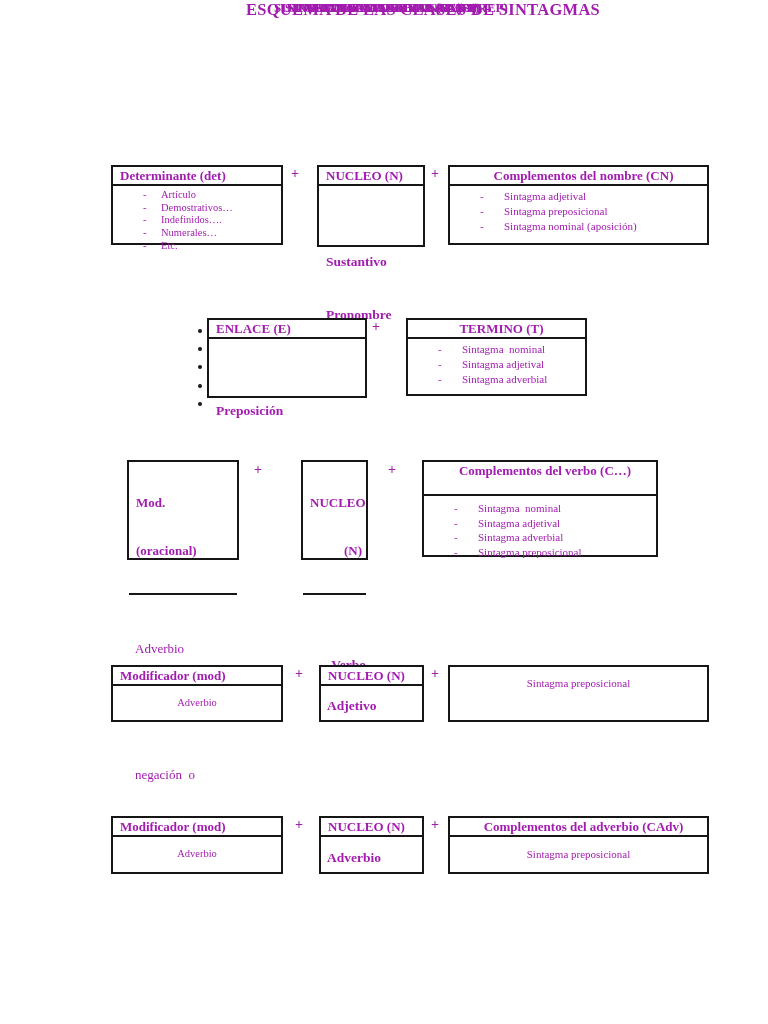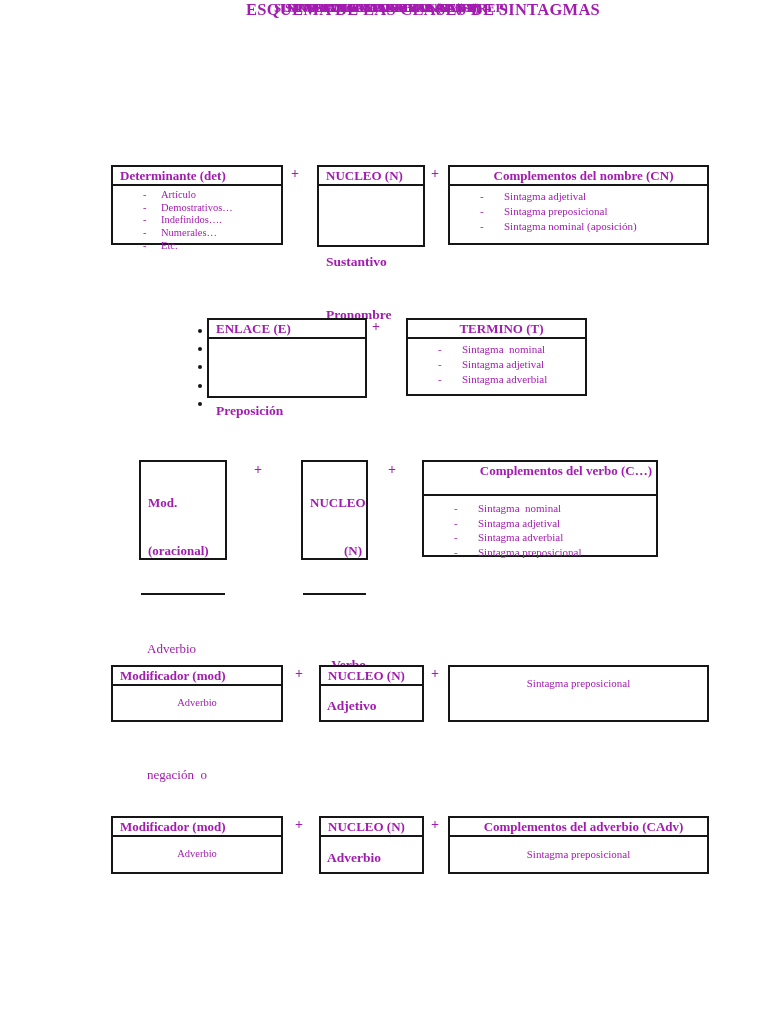--- a/index.html
+++ b/index.html
@@ -8,21 +8,21 @@
     font-family:Liberation Serif, serif; color:#a21caf; overflow:hidden;margin-left:11px;
   }
   .heading { position:absolute; font-weight:bold; text-align:center; white-space:pre; }
   .title { font-size:16.5px; letter-spacing:.3px; }
   .sec { font-size:13px; }
   .box { position:absolute; border:2px solid #161616; box-sizing:border-box; background:#fff; }
   .hdr { font-weight:bold; font-size:13px; line-height:15px; padding:1px 4px 1px 7px;
          border-bottom:2px solid #161616; white-space:pre; }
   .hdr.center { text-align:center; padding-left:14px; }
   .hdr.twoline { line-height:16px; padding-top:1px; padding-bottom:2px; }
-  .hdr.tall { height:30px;text-align:right; }
+  .hdr.tall { height:30px; }
   .list { padding-top:3px; }
   .li { display:flex; align-items:flex-start; }
   .li .dash { margin-left:30px; width:8px; flex:0 0 auto; }
   .li .txt { margin-left:10px; white-space:pre-wrap; }
   .small { font-size:10.5px; line-height:12.7px; }
   .med { font-size:11px; line-height:15px; }
   .boldtxt { font-weight:bold; font-size:13.5px; line-height:17.5px; padding-left:7px; white-space:pre; }
   .reg13 { font-size:13px; line-height:21px; padding-left:6px; white-space:pre-wrap; }
   .plus { position:absolute; font-weight:bold; font-size:14px; }
   .dot { position:absolute; width:4px; height:4px; background:#161616; border-radius:50%; }
@@ -123,21 +123,21 @@
         </div>
       <div class="li">
           <span class="dash">-</span>
           <span class="txt" style="margin-left:16px">Sintagma adverbial</span>
         </div>
     </div>
   </div>
 
   <div class="heading sec" style="left:0; top:435; width:748px;">SINTAGMA VERBAL (SV)</div>
 
-  <div class="box" style="left:128px; top:460px; width:88px; height:100px;">
+  <div class="box" style="left:116px; top:460px; width:112px; height:100px;">
     <div class="hdr twoline">
       <div>Mod.</div>
       <div>(oracional)</div>
     </div>
     <div class="reg13" style="padding-top:1px;">
       <div>Adverbio</div>
       <div>de</div>
       <div>negación  o</div>
       <div>duda</div>
     </div>

